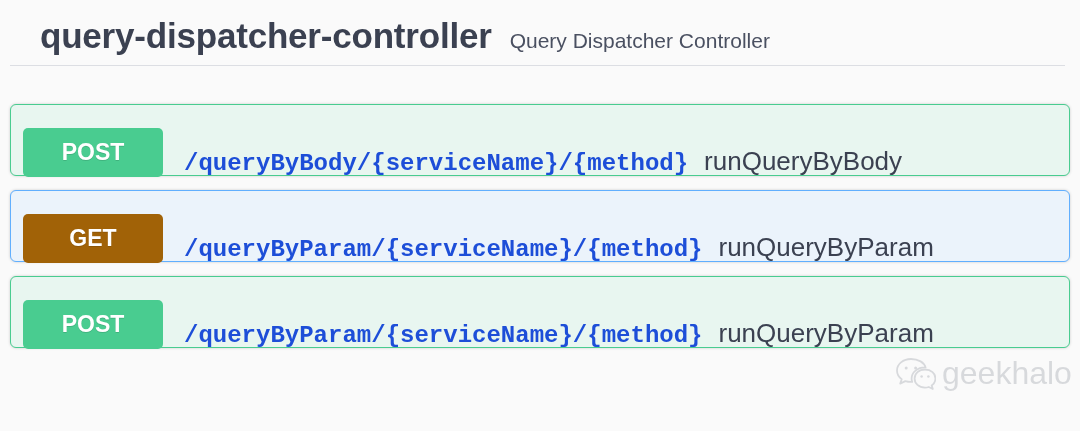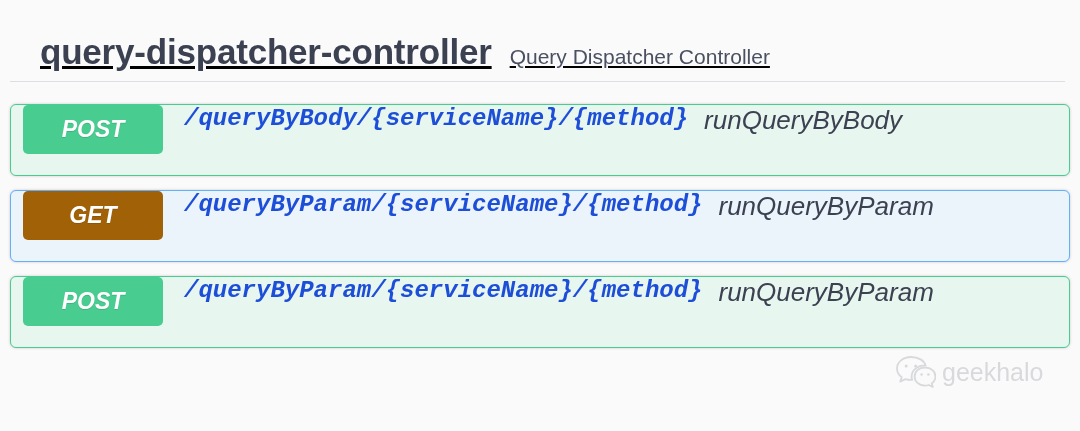--- a/index.html
+++ b/index.html
@@ -27,26 +27,25 @@
   
   .opblock-tag-section {
     position: absolute;
     left: 0;
     top: 0;
     width: 1080px;
   }
   .opblock-tag {
     display: flex;
     align-items: baseline;
-    padding: 34px 10px 10px 30px;
+    padding: 18px 10px 10px 30px;
     border-bottom: 1px solid #dcdee3;
     margin: 0 10px 0 10px;
     box-sizing: border-box;
     width: 1055px;
-    text-decoration: underline;
   }
   .tag-title {
     font-family: "Liberation Sans", sans-serif;
     font-size: 35px;
     font-weight: bold;
     color: #3b4151;
     letter-spacing: -0.2px;
     line-height: 1.05;
     white-space: nowrap;
   }
@@ -69,26 +68,25 @@
   .opblock {
     position: relative;
     margin: 0 10px 14px 10px;
     border-radius: 6px;
     box-sizing: border-box;
     box-shadow: 0 0 3px rgba(0,0,0,0.19);
     height: 72px;
   }
   .opblock-summary {
     display: flex;
-    align-items: flex-start;
+    align-items: flex-end;
     height: 72px;
     padding: 0 14px 0 12px;
     box-sizing: border-box;
     cursor: pointer;
-    font-style: italic;
   }
 
   
   .opblock-post {
     background: #e8f6f0;
     border: 1px solid #49cc90;
   }
   .opblock-post .opblock-summary-method {
     background: #49cc90;
   }
@@ -147,21 +145,21 @@
     pointer-events: none;
     user-select: none;
   }
   .watermark-icon {
     width: 40px;
     height: 34px;
     flex: 0 0 auto;
   }
   .watermark-text {
     font-family: "Liberation Sans", sans-serif;
-    font-size: 25px;
+    font-size: 32px;
     color: #8a8f99;
     margin-left: 6px;
     white-space: nowrap;
   }
 </style>
 </head>
 <body>
 
 <div class="swagger-root">
 

